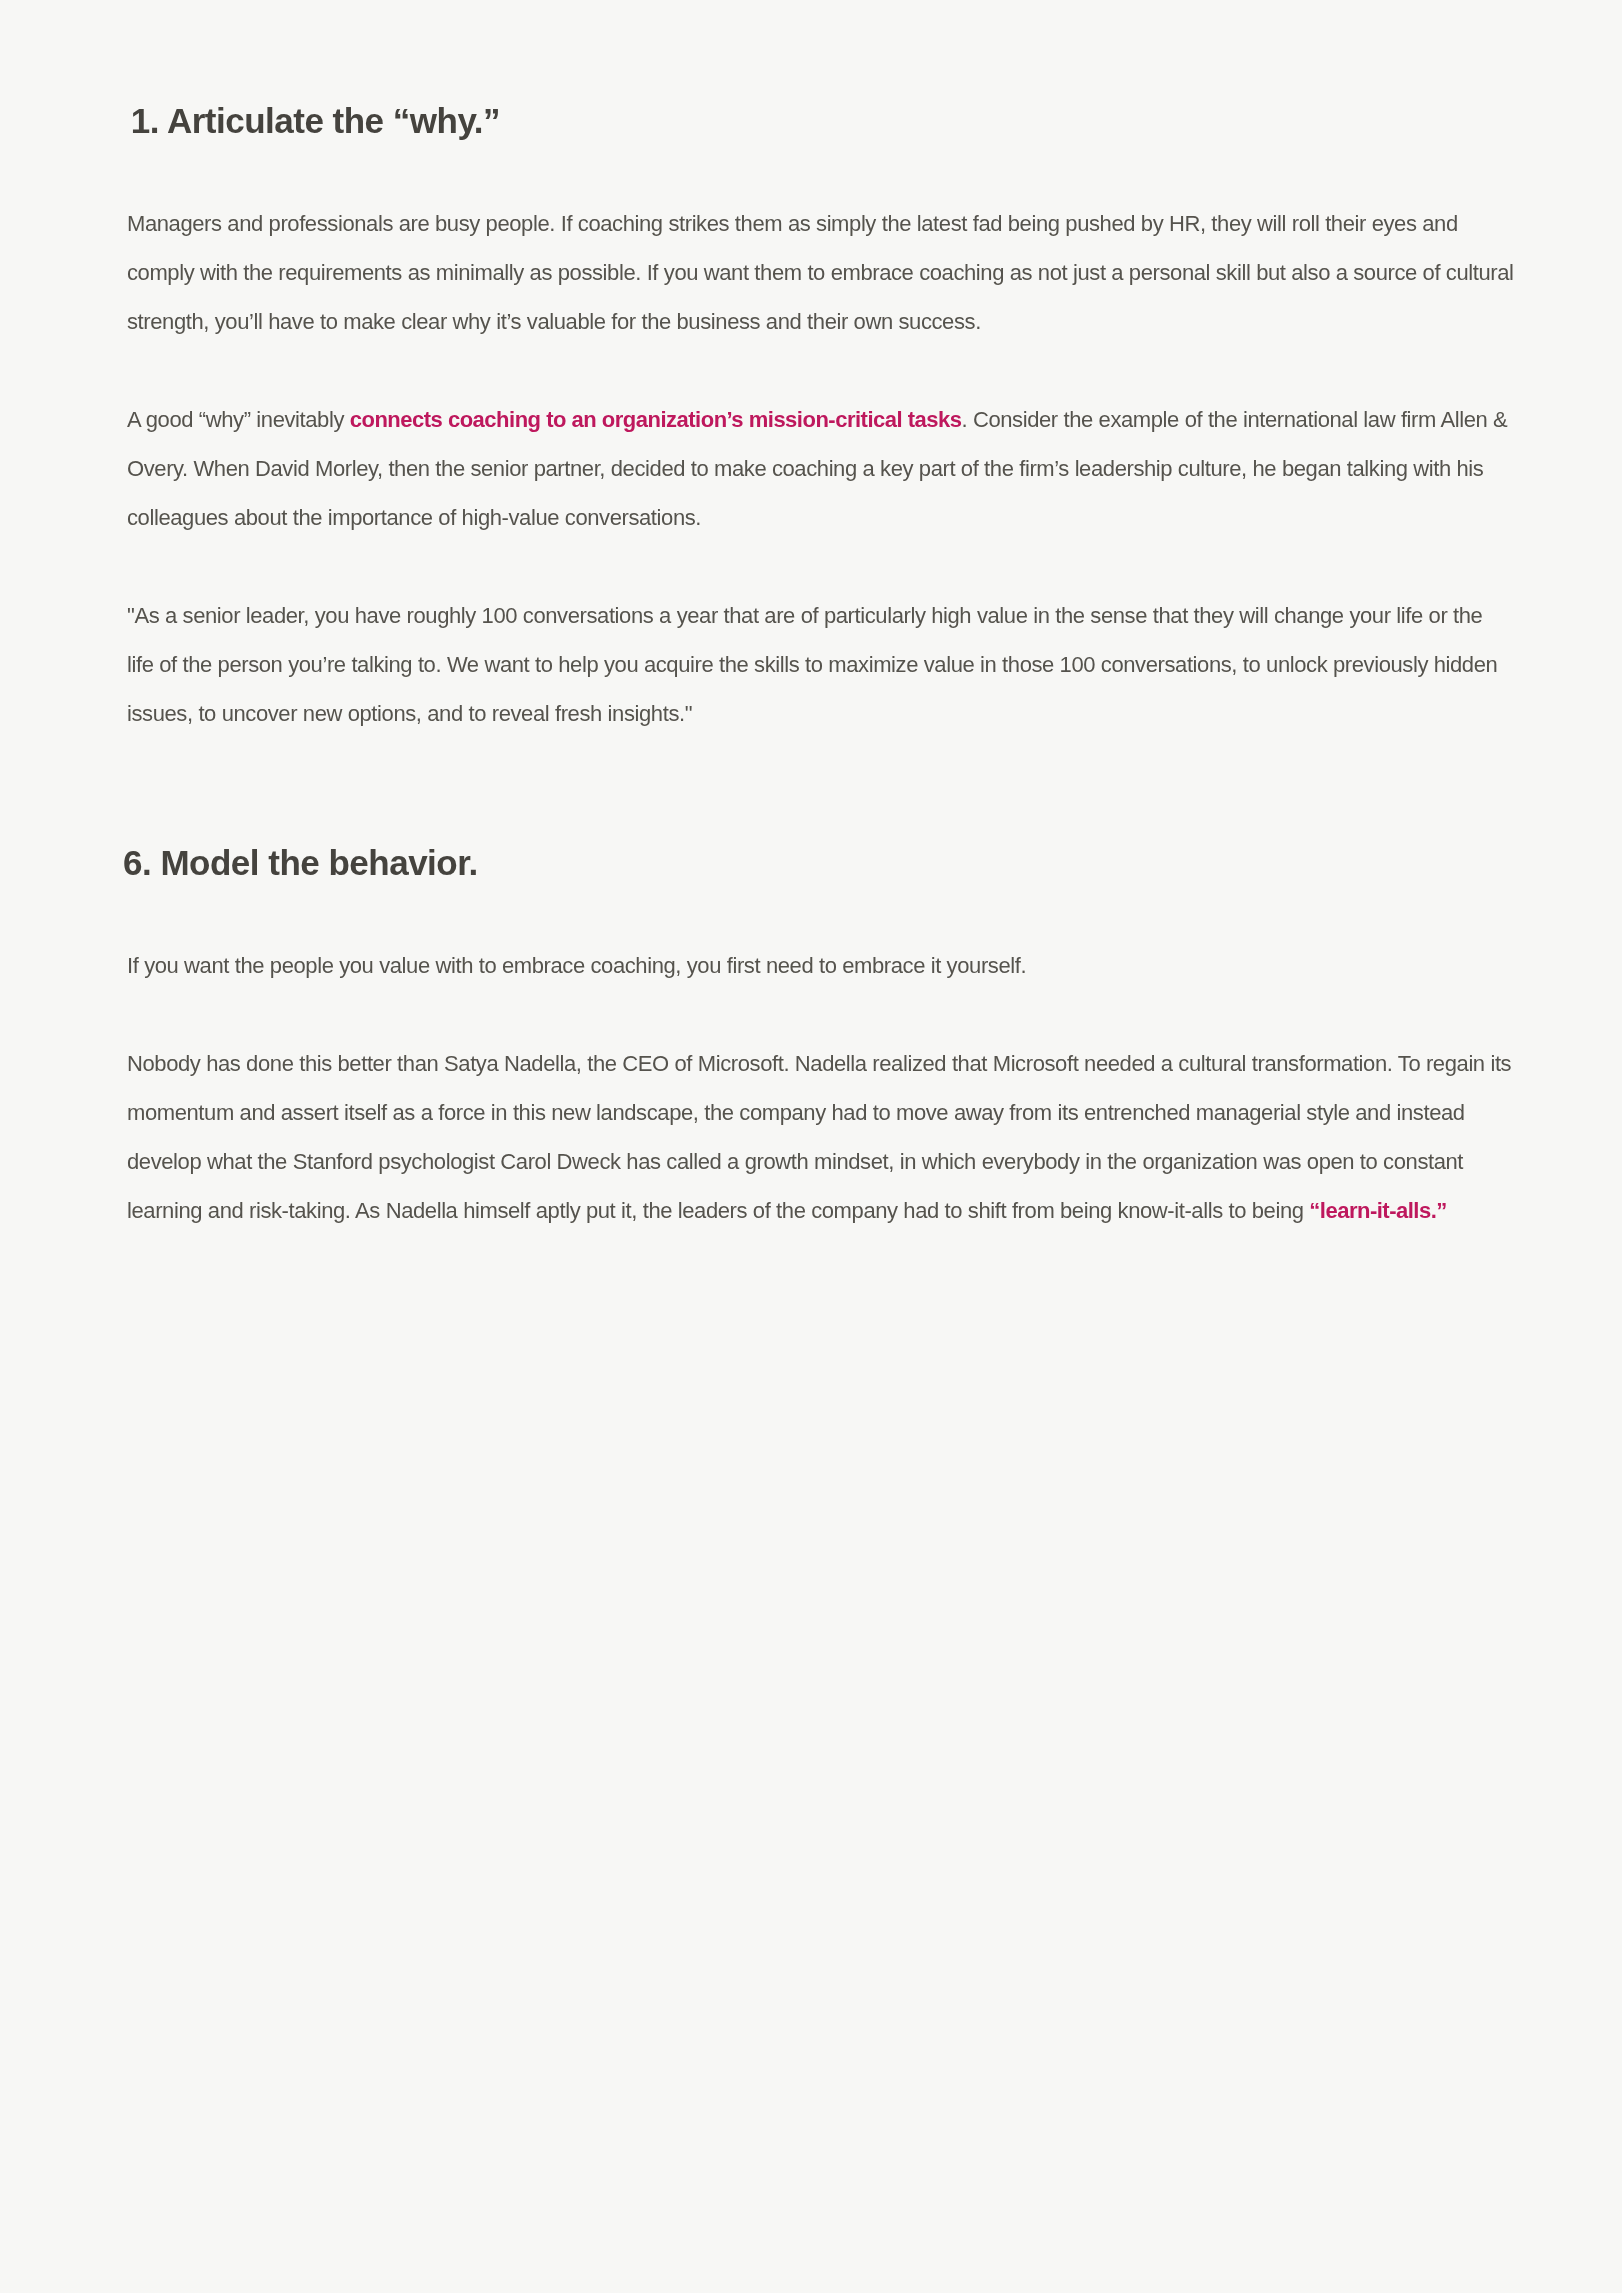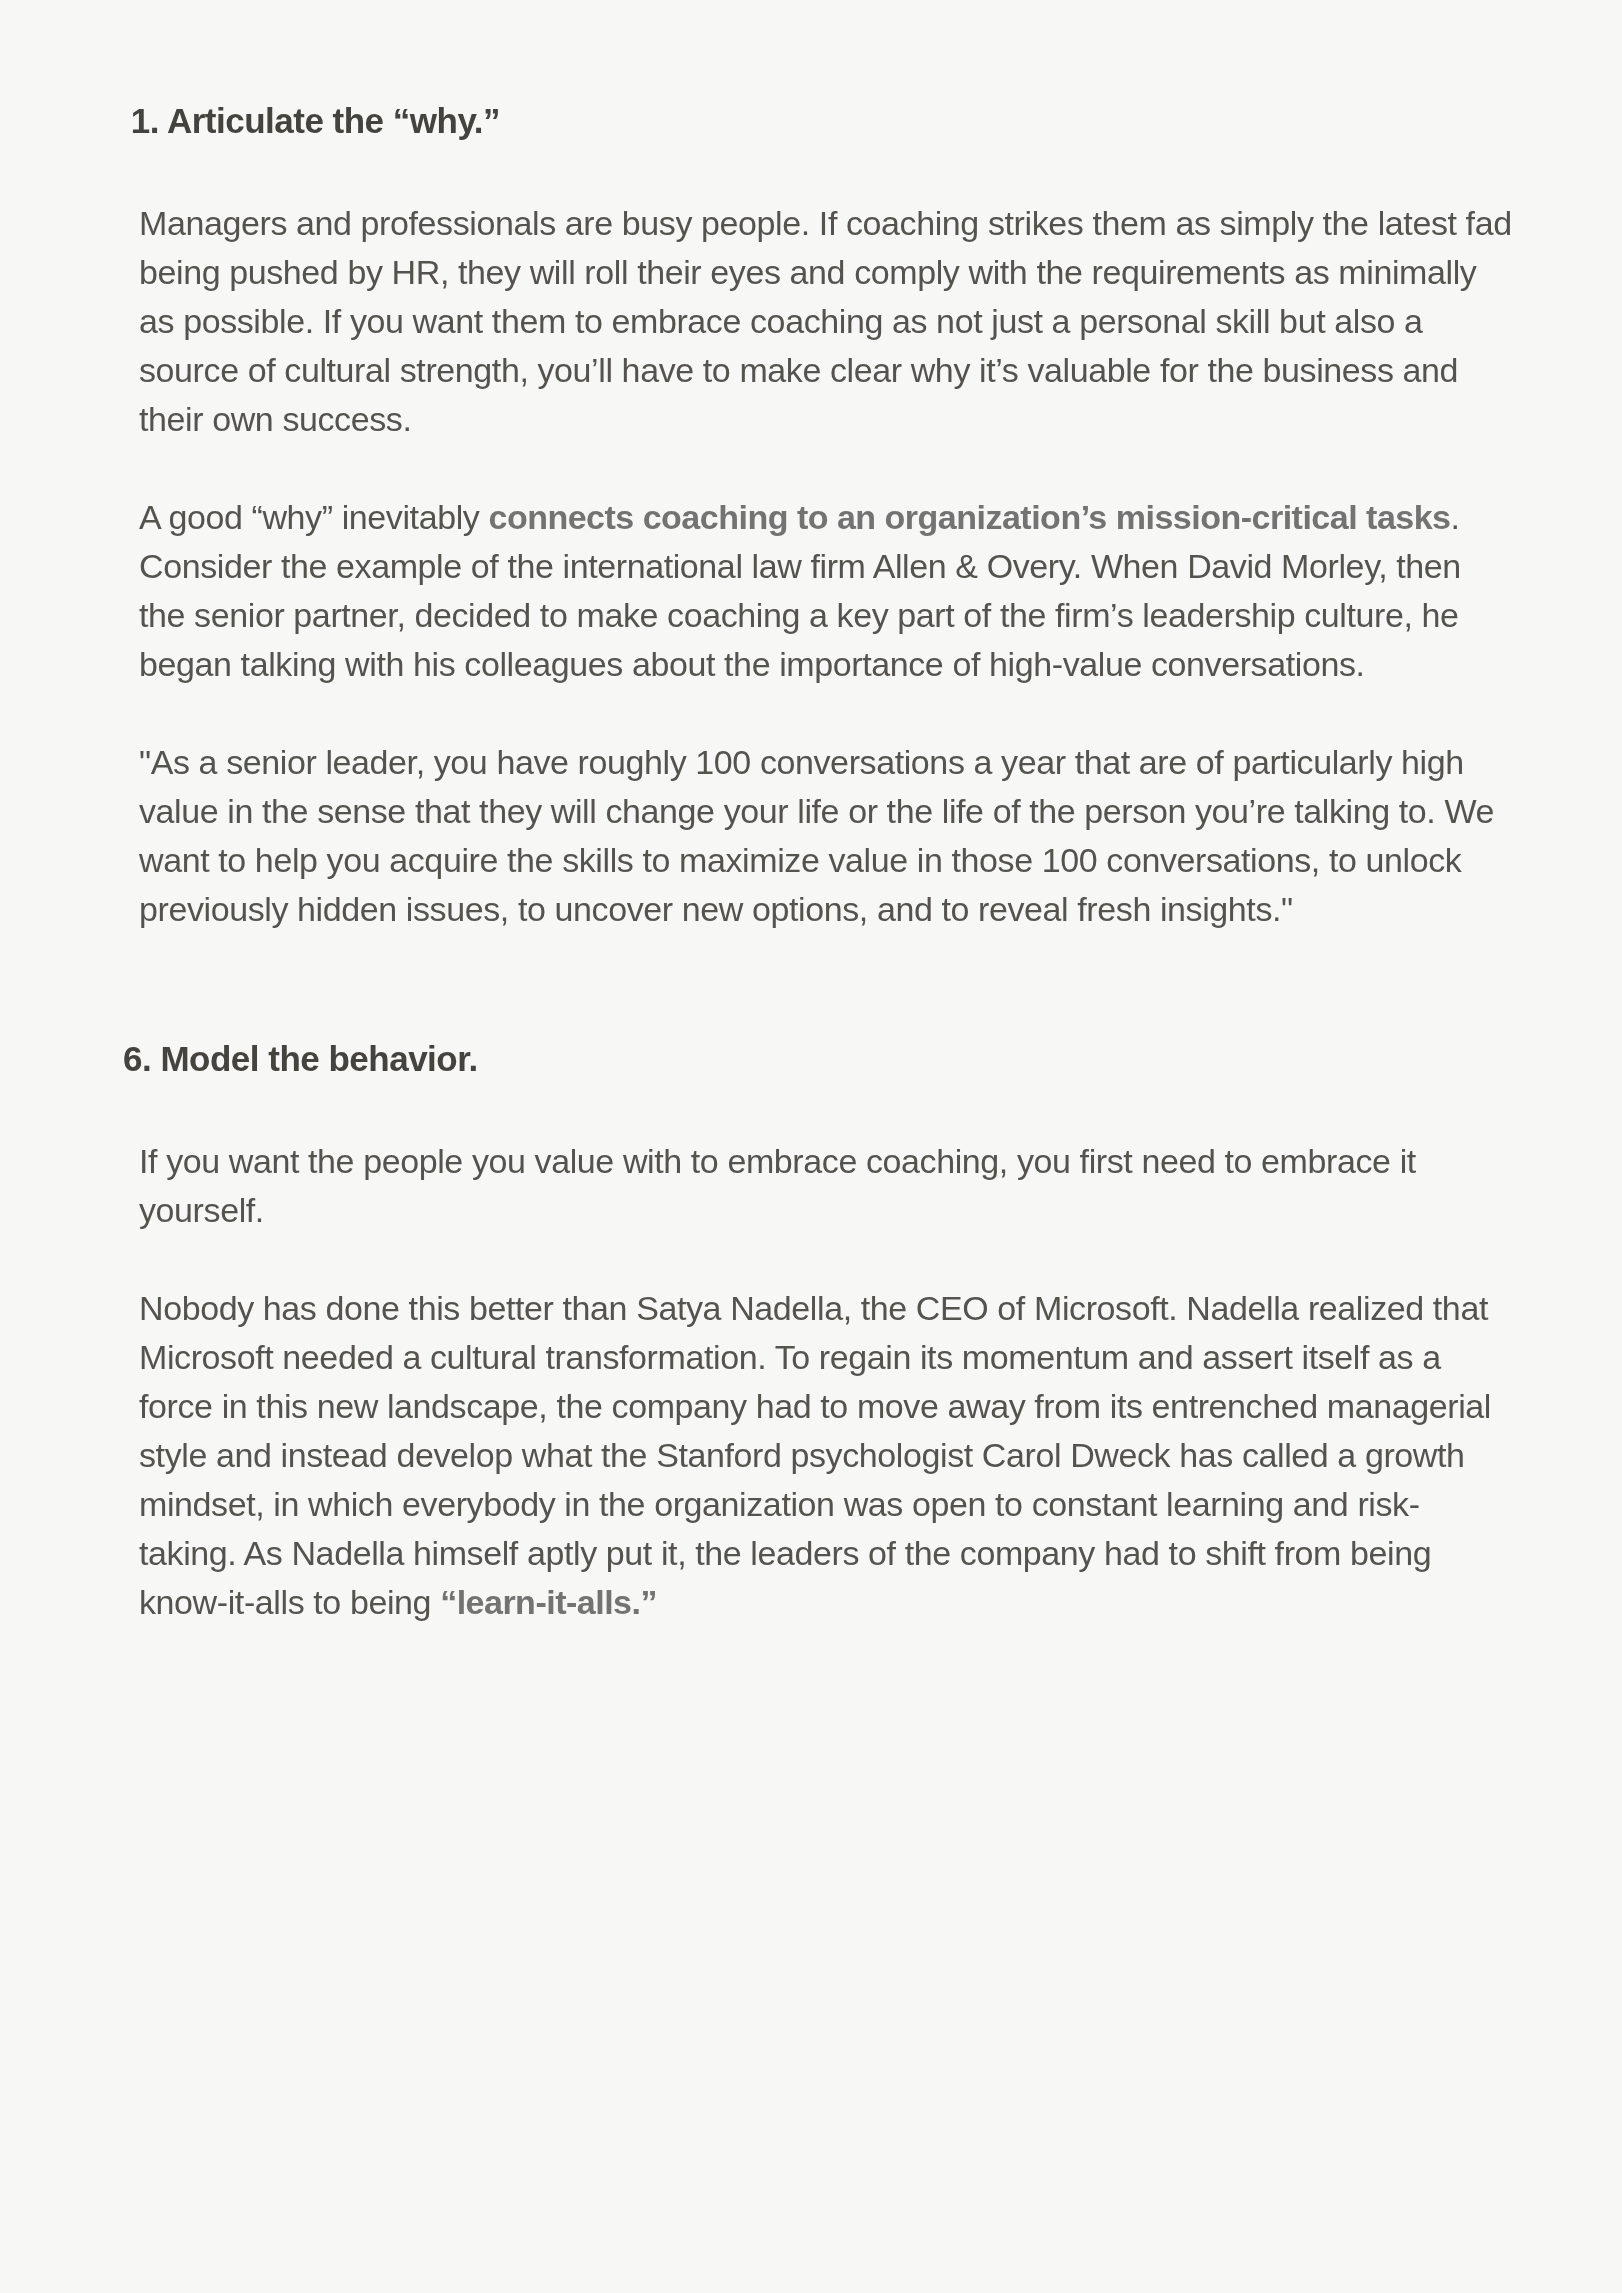--- a/index.html
+++ b/index.html
@@ -24,29 +24,29 @@
     font-size: 35px;
     line-height: 53px;
     font-weight: bold;
     letter-spacing: -0.5px;
     color: #45433e;
   }
   .section-heading.indent-1 {
     padding-left: 7.8px;
   }
   .body-paragraph {
-    margin: 0 0 49px 16px;
+    margin: 0 0 49px 4px;
     max-width: 1402px;
-    font-size: 34px;
+    font-size: 22px;
     line-height: 49px;
     letter-spacing: -0.4px;
     color: #55534d;
   }
   .body-paragraph b {
-    color: #737373;
+    color: #be185d;
     letter-spacing: -0.5px;
   }
   .gap-before-section {
     height: 49px;
   }
 </style>
 </head>
 <body>
 
 <main class="article">

